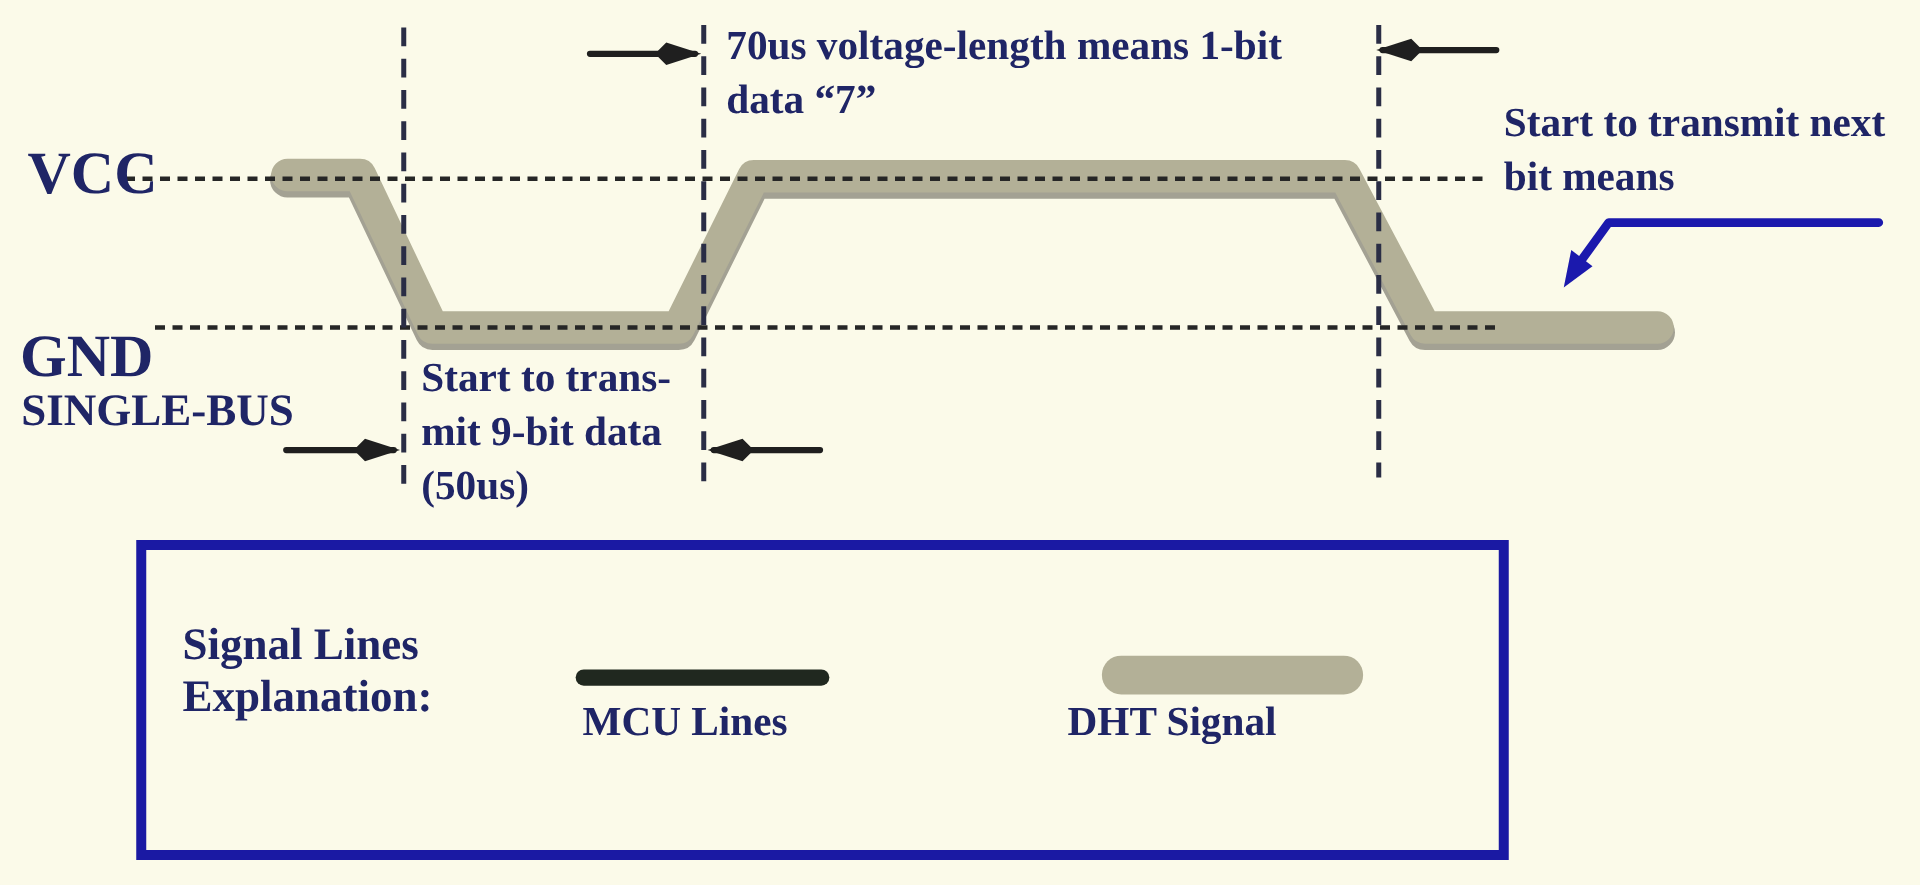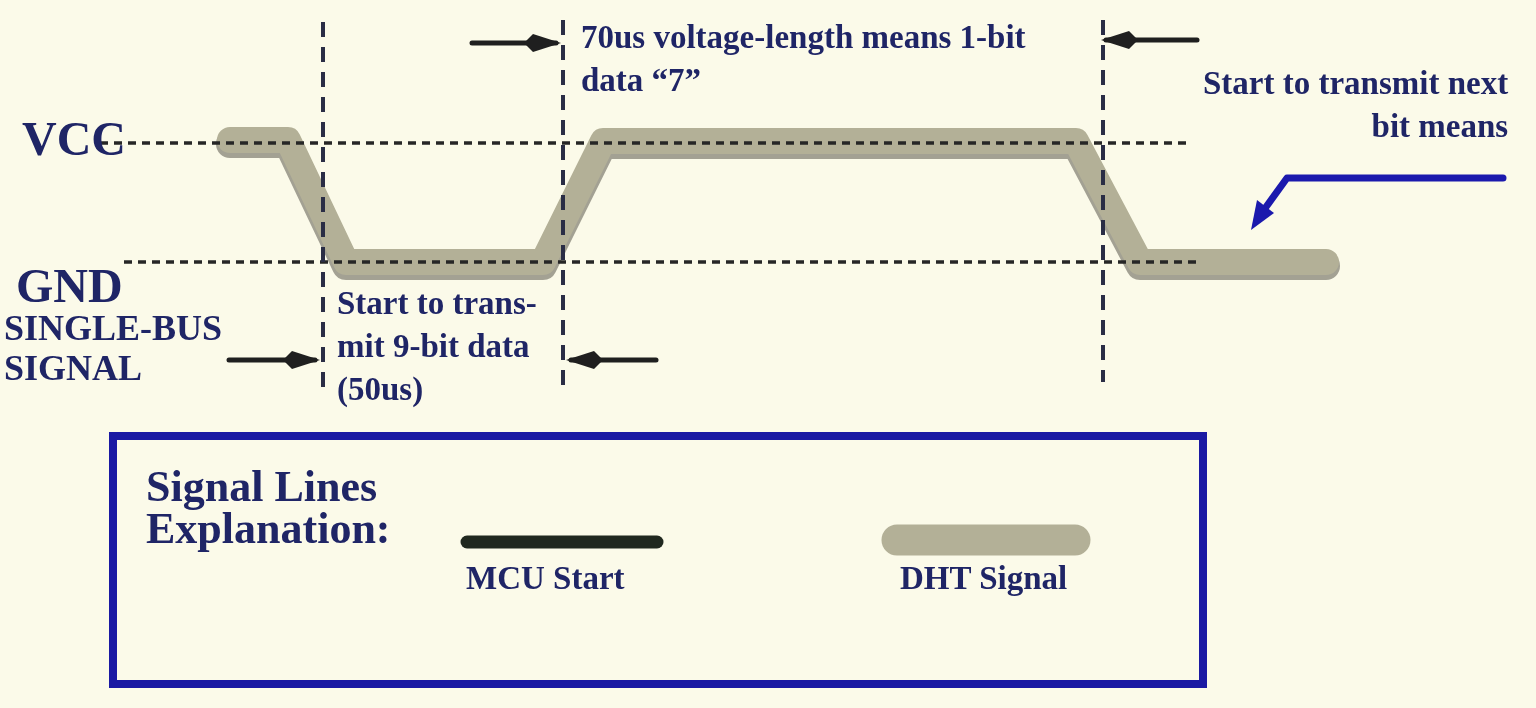--- a/index.html
+++ b/index.html
@@ -10,21 +10,21 @@
     font-family:"Liberation Serif", serif;
   }
   .txt{
     position:absolute;
     font-weight:bold;
     white-space:nowrap;
   }
   .annot{font-size:33px;line-height:43px;}
   .axis-label{font-size:48px;line-height:40px;}
   .bus-label{font-size:36px;line-height:40px;}
-  .legend-title{font-size:44px;line-height:42px;}
+  .legend-title{font-size:36px;line-height:42px;margin-top:28px;}
   .legend-item-label{font-size:33px;line-height:36px;}
   svg{position:absolute;left:0;top:0;}
 </style>
 </head>
 <body>
 
 <div class="stage" id="stage" style="background: rgb(251, 250, 233); color: rgb(31, 37, 102);">
 
   <svg width="1536" height="708" viewBox="0 0 1536 708">
 
@@ -66,45 +66,44 @@
     <line x1="467" y1="542" x2="657" y2="542" stroke="#20281f" stroke-width="13" stroke-linecap="round"></line>
     <line x1="897" y1="540" x2="1075" y2="540" stroke="#b3b097" stroke-width="31" stroke-linecap="round"></line>
   </svg>
 
   <div class="txt axis-label" style="left:22px;top:119px;">
     <span>VCC</span>
   </div>
   <div class="txt axis-label" style="left:16px;top:243px;margin-top:23px;">
     <span>GND</span>
   </div>
-  <div class="txt bus-label" style="left:4px;top:308px;">
+  <div class="txt bus-label" style="left:17px;top:308px;">
     <div>SINGLE-BUS</div>
-    <div>SIGNAL</div>
   </div>
 
   <div class="txt annot" style="left:581px;top:16px;">
     <div>70us voltage-length means 1-bit</div>
     <div>data “7”</div>
   </div>
 
   <div class="txt annot" style="left:337px;top:282px;">
     <div>Start to trans-</div>
     <div>mit 9-bit data</div>
     <div>(50us)</div>
   </div>
 
-  <div class="txt annot" style="left:1203px;top:62px;text-align:right;">
+  <div class="txt annot" style="left:1203px;top:78px;">
     <div>Start to transmit next</div>
     <div>bit means</div>
   </div>
 
   <div class="txt legend-title" style="left:146px;top:466px;">
     <div>Signal Lines</div>
     <div>Explanation:</div>
   </div>
   <div class="txt legend-item-label" style="left:466px;top:560px;">
-    <span>MCU Start</span>
+    <span>MCU Lines</span>
   </div>
-  <div class="txt legend-item-label" style="left:900px;top:560px;">
+  <div class="txt legend-item-label" style="left:854px;top:560px;">
     <span>DHT Signal</span>
   </div>
 
 </div>
 
 </body></html>

